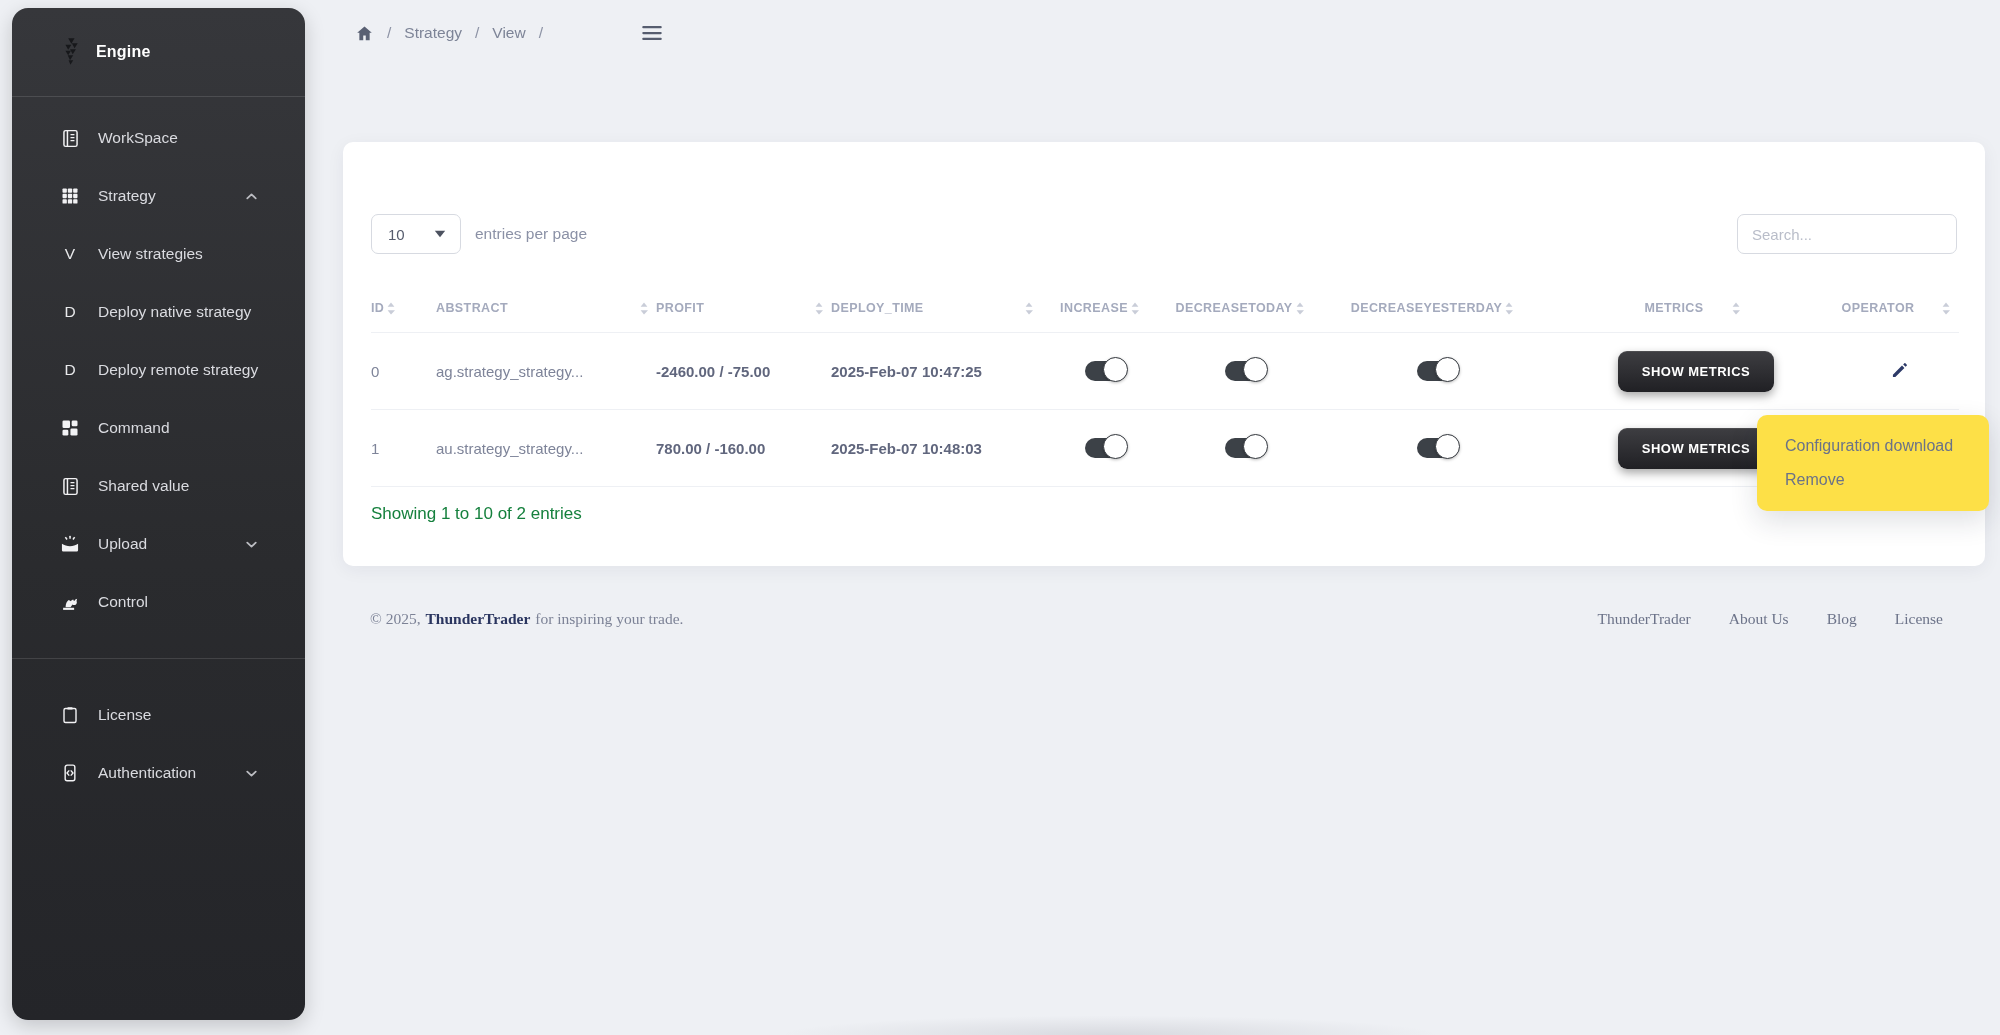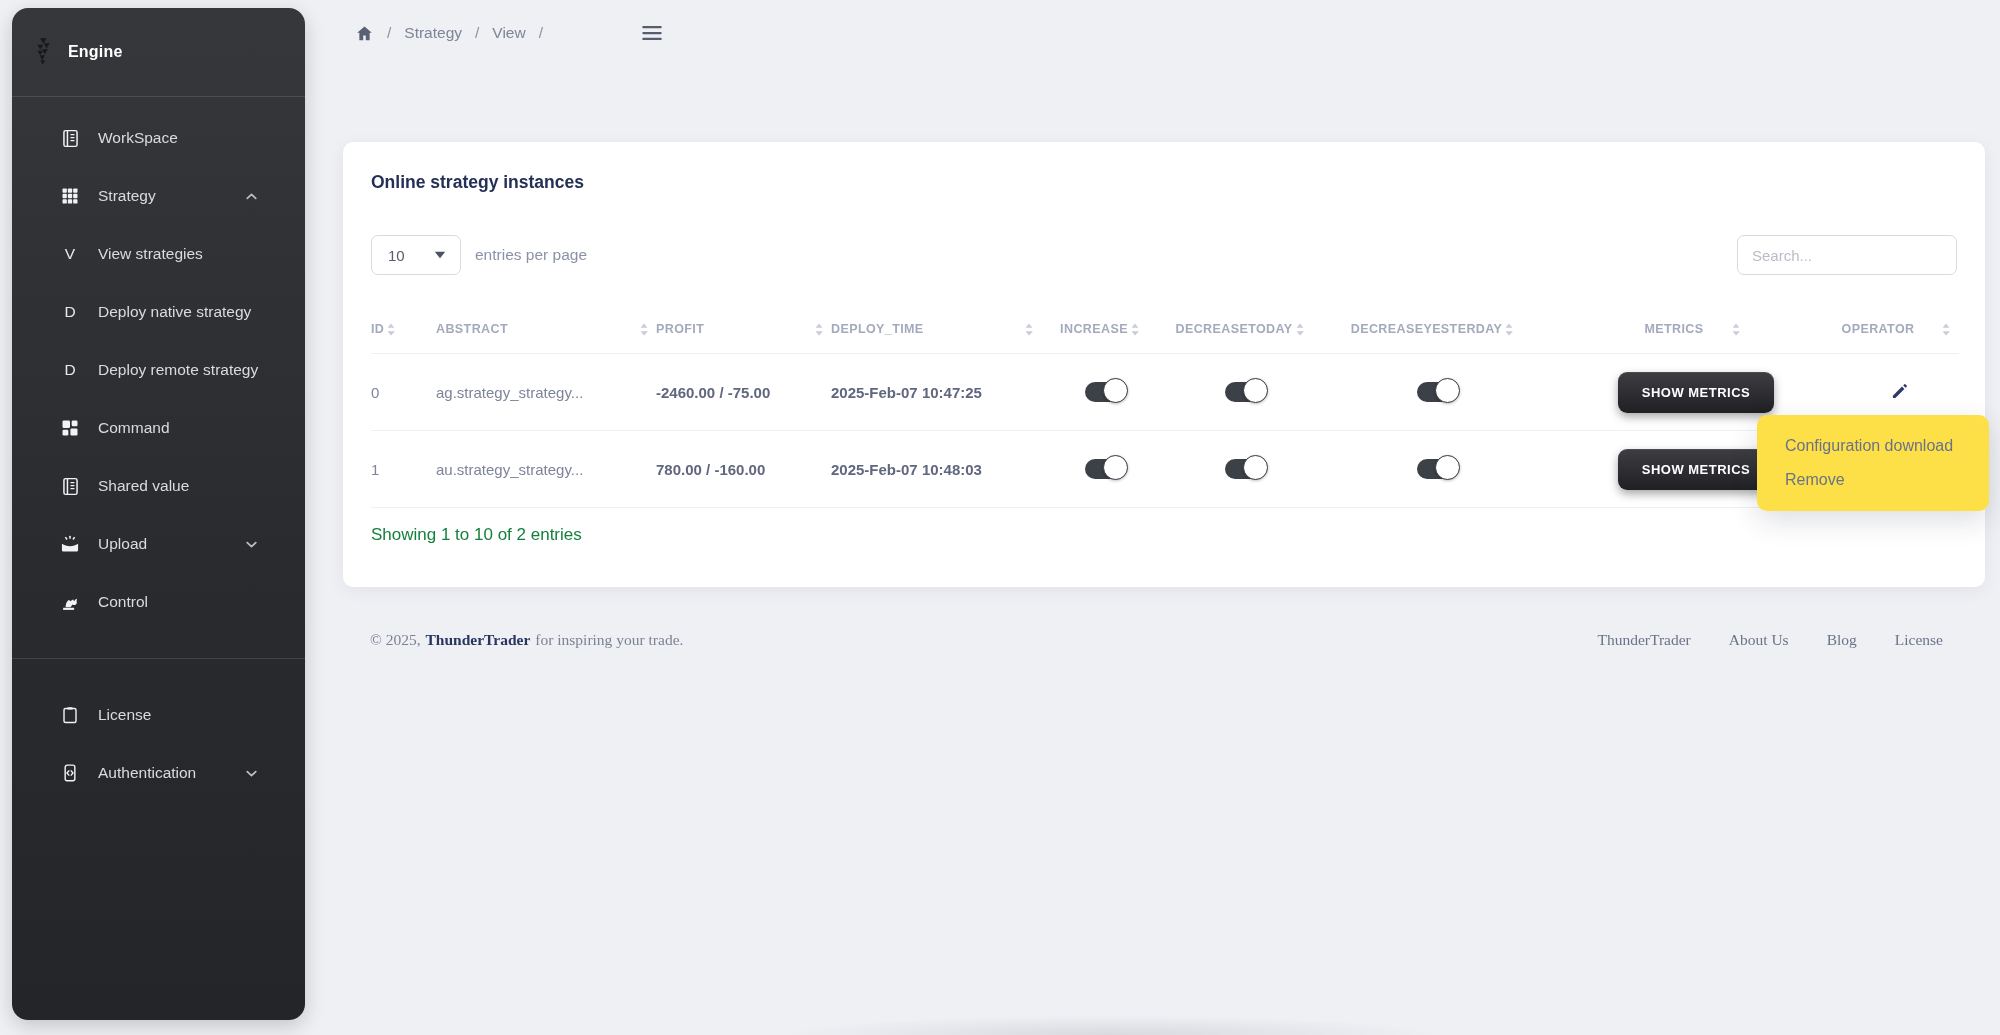--- a/index.html
+++ b/index.html
@@ -2,21 +2,21 @@
 <html><head>
 <meta charset="utf-8">
 <style>
   html,body{margin:0;padding:0;background:#eef0f4;font-family:"Liberation Sans",sans-serif;}
   #app{position:relative;width:2000px;height:1035px;overflow:hidden;background:#eef0f4;}
 
   
   .sidebar{position:absolute;left:12px;top:8px;width:293px;height:1012px;border-radius:16px;
     background:linear-gradient(180deg,#36373b 0%,#2a2b2e 55%,#242529 100%);
     box-shadow:0 6px 20px rgba(0,0,0,0.18);z-index:5;}
-  .brand{display:flex;align-items:center;height:88px;padding-left:20px;border-bottom:1px solid rgba(255,255,255,0.12);}
+  .brand{display:flex;align-items:center;height:88px;padding-left:48px;border-bottom:1px solid rgba(255,255,255,0.12);}
   .brand-name{color:#ffffff;font-weight:700;font-size:16px;margin-left:16px;letter-spacing:.2px;}
   .side-nav{padding-top:12px;}
   .nav-item{display:flex;align-items:center;height:58px;padding:0 42px 0 46px;cursor:pointer;}
   .icon{display:inline-flex;align-items:center;justify-content:center;}
   .nav-item .icon{width:24px;flex:none;}
   .nav-label{margin-left:16px;color:#dadbe0;font-size:15.5px;white-space:nowrap;}
   .nav-chevron{margin-left:auto;}
   .letter-icon{width:24px;color:#e9eaec;font-size:15.5px;font-weight:500;justify-content:center;}
   .nav-divider{border-top:1px solid rgba(255,255,255,0.12);margin:27px 0;}
 
@@ -239,21 +239,20 @@
       <span class="hamburger icon">
         <svg viewBox="0 0 24 24" width="26" height="26" fill="#565d6f">
           <rect x="3" y="5.6" width="18" height="2.1" rx="1"></rect>
           <rect x="3" y="11" width="18" height="2.1" rx="1"></rect>
           <rect x="3" y="16.4" width="18" height="2.1" rx="1"></rect>
         </svg>
       </span>
     </div>
 
     <div class="card">
-      <div class="card-title">Online strategy instances</div>
 
       <div class="controls">
         <div class="select">
           <span>10</span>
           <span class="icon">
             <svg width="12" height="8" viewBox="0 0 12 8" fill="#4c5260">
                 <path d="M6 7.2L0.8 0.8h10.4z"></path>
               </svg>
           </span>
         </div>

